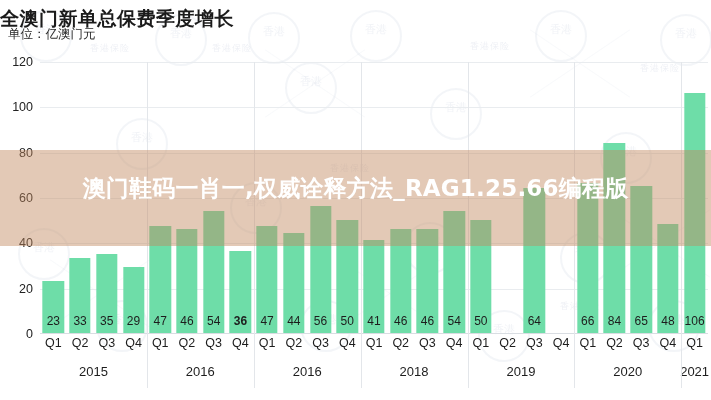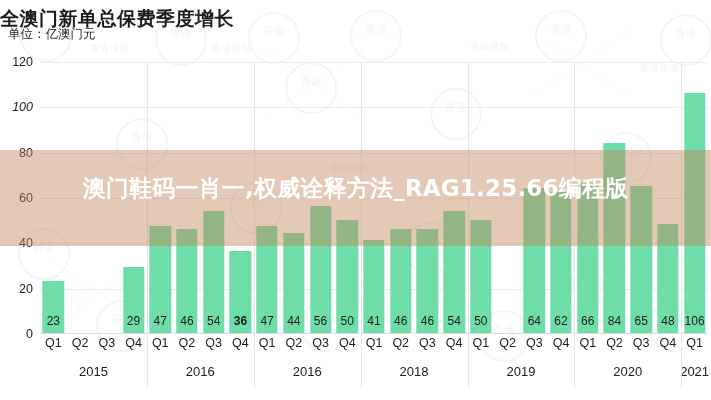--- a/index.html
+++ b/index.html
@@ -268,30 +268,38 @@
         <div class="ytick" style="top: 272px;">0</div>
         <div class="gridline" style="top: 226.667px;"></div>
         <div class="ytick" style="top: 226.667px;">20</div>
         <div class="gridline" style="top: 181.333px;"></div>
         <div class="ytick" style="top: 181.333px;">40</div>
         <div class="gridline" style="top: 136px;"></div>
         <div class="ytick" style="top: 136px;">60</div>
         <div class="gridline" style="top: 90.6667px;"></div>
         <div class="ytick" style="top: 90.6667px;">80</div>
         <div class="gridline" style="top: 45.3333px;"></div>
-        <div class="ytick" style="top: 45.3333px; font-style: italic;">100</div>
+        <div class="ytick" style="top: 45.3333px;">100</div>
         <div class="gridline" style="top: 0px;"></div>
         <div class="ytick" style="top: 0px;">120</div>
       </div>
     <div class="axis-line-x"></div>
     <div class="bars" id="bars">
         <div class="bar-slot" style="left: 0px; width: 26.72px;">
           <div class="bar" style="width: 21.376px; height: 52.1333px; background: rgb(110, 221, 168);"></div>
           <div class="bar-value">23</div>
         </div>
+        <div class="bar-slot" style="left: 26.72px; width: 26.72px;">
+          <div class="bar" style="width: 21.376px; height: 74.8px; background: rgb(110, 221, 168);"></div>
+          <div class="bar-value">33</div>
+        </div>
+        <div class="bar-slot" style="left: 53.44px; width: 26.72px;">
+          <div class="bar" style="width: 21.376px; height: 79.3333px; background: rgb(110, 221, 168);"></div>
+          <div class="bar-value">35</div>
+        </div>
         <div class="bar-slot" style="left: 80.16px; width: 26.72px;">
           <div class="bar" style="width: 21.376px; height: 65.7333px; background: rgb(110, 221, 168);"></div>
           <div class="bar-value">29</div>
         </div>
         <div class="bar-slot" style="left: 106.88px; width: 26.72px;">
           <div class="bar" style="width: 21.376px; height: 106.533px; background: rgb(110, 221, 168);"></div>
           <div class="bar-value">47</div>
         </div>
         <div class="bar-slot" style="left: 133.6px; width: 26.72px;">
           <div class="bar" style="width: 21.376px; height: 104.267px; background: rgb(110, 221, 168);"></div>
@@ -337,24 +345,20 @@
           <div class="bar" style="width: 21.376px; height: 122.4px; background: rgb(110, 221, 168);"></div>
           <div class="bar-value">54</div>
         </div>
         <div class="bar-slot" style="left: 427.52px; width: 26.72px;">
           <div class="bar" style="width: 21.376px; height: 113.333px; background: rgb(110, 221, 168);"></div>
           <div class="bar-value">50</div>
         </div>
         <div class="bar-slot" style="left: 480.96px; width: 26.72px;">
           <div class="bar" style="width: 21.376px; height: 145.067px; background: rgb(110, 221, 168);"></div>
           <div class="bar-value">64</div>
-        </div>
-        <div class="bar-slot" style="left: 507.68px; width: 26.72px;">
-          <div class="bar" style="width: 21.376px; height: 140.533px; background: rgb(110, 221, 168);"></div>
-          <div class="bar-value">62</div>
         </div>
         <div class="bar-slot" style="left: 534.4px; width: 26.72px;">
           <div class="bar" style="width: 21.376px; height: 149.6px; background: rgb(110, 221, 168);"></div>
           <div class="bar-value">66</div>
         </div>
         <div class="bar-slot" style="left: 561.12px; width: 26.72px;">
           <div class="bar" style="width: 21.376px; height: 190.4px; background: rgb(110, 221, 168);"></div>
           <div class="bar-value">84</div>
         </div>
         <div class="bar-slot" style="left: 587.84px; width: 26.72px;">

